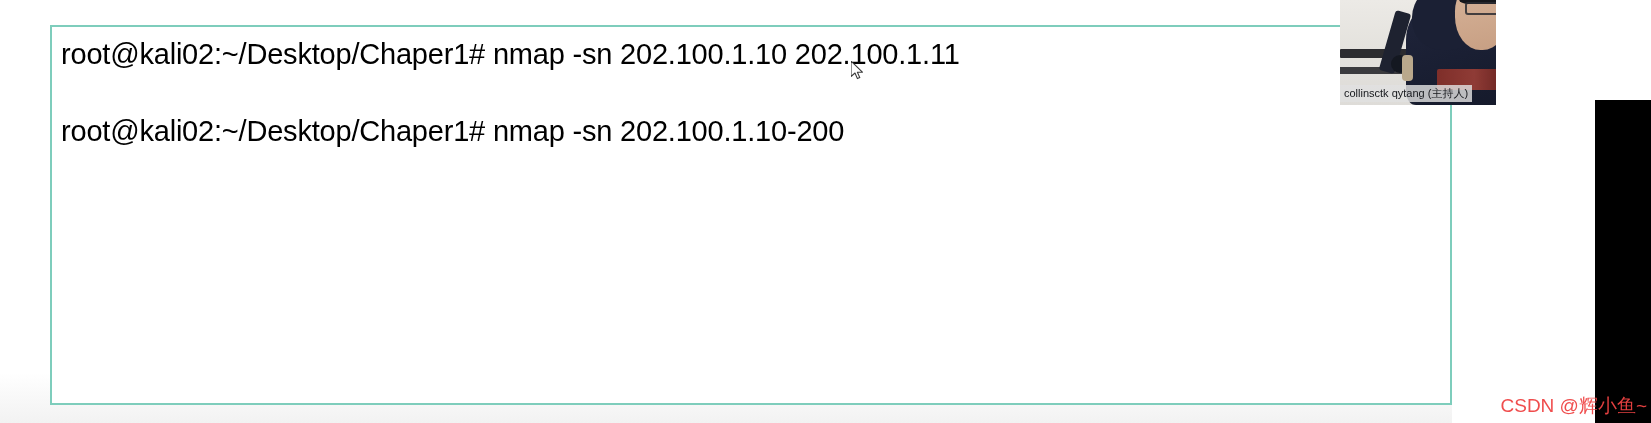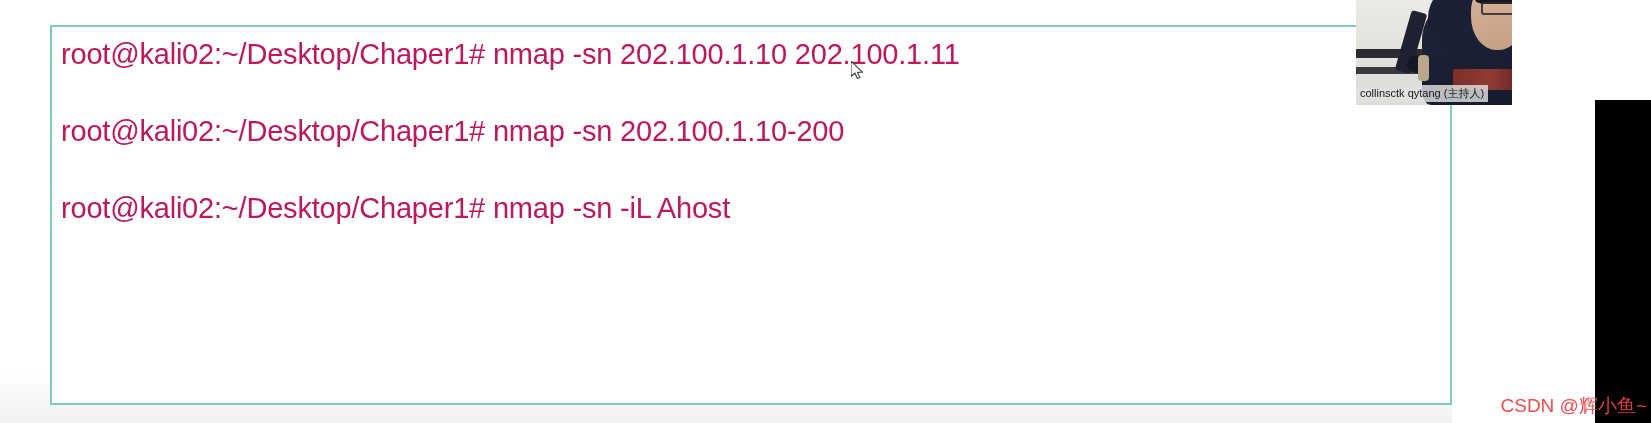--- a/index.html
+++ b/index.html
@@ -41,42 +41,41 @@
     left: 9px;
     top: 0;
     right: 0;
     bottom: 0;
   }
 
   .term-line {
     position: absolute;
     left: 0;
     white-space: pre;
-    color: #be185d;
+    color: #000000;
     font-family: "Liberation Sans", sans-serif;
     font-size: 29px;
     line-height: 30px;
     letter-spacing: -0.2px;
   }
   .term-line-0 { top: 12px; }
   .term-line-1 { top: 89px; }
   .term-line-2 { top: 166px; }
   .term-line-3 { top: 242px; }
   .term-line-4 { top: 319px; }
 
   
   .webcam {
     position: absolute;
     left: 1340px;
     top: 0px;
     width: 156px;
     height: 105px;
     overflow: hidden;
     background: #8d8f92;
-    margin-left: 16px;
   }
   .webcam-scene {
     position: absolute;
     inset: 0;
     background:
       linear-gradient(180deg, #e9e7e3 0%, #e3e1dd 48%, #dedcd8 100%);
   }
   .wc-wall {
     position: absolute;
     left: 0; top: 0; width: 100%; height: 58%;
@@ -225,21 +224,20 @@
 <body>
 
 <div id="screen">
 
   <div class="page-bg"></div>
 
   <div class="term-box">
     <div class="term-lines">
       <div class="term-line term-line-0">root@kali02:~/Desktop/Chaper1# nmap -sn 202.100.1.10 202.100.1.11</div>
       <div class="term-line term-line-1">root@kali02:~/Desktop/Chaper1# nmap -sn 202.100.1.10-200</div>
-      <div class="term-line term-line-2">root@kali02:~/Desktop/Chaper1# nmap -sn -iL Ahost</div>
     </div>
   </div>
 
   <div class="right-white"></div>
 
   <div class="black-bar"></div>
 
   <div class="webcam">
     <div class="webcam-scene">
       <div class="wc-wall"></div>

